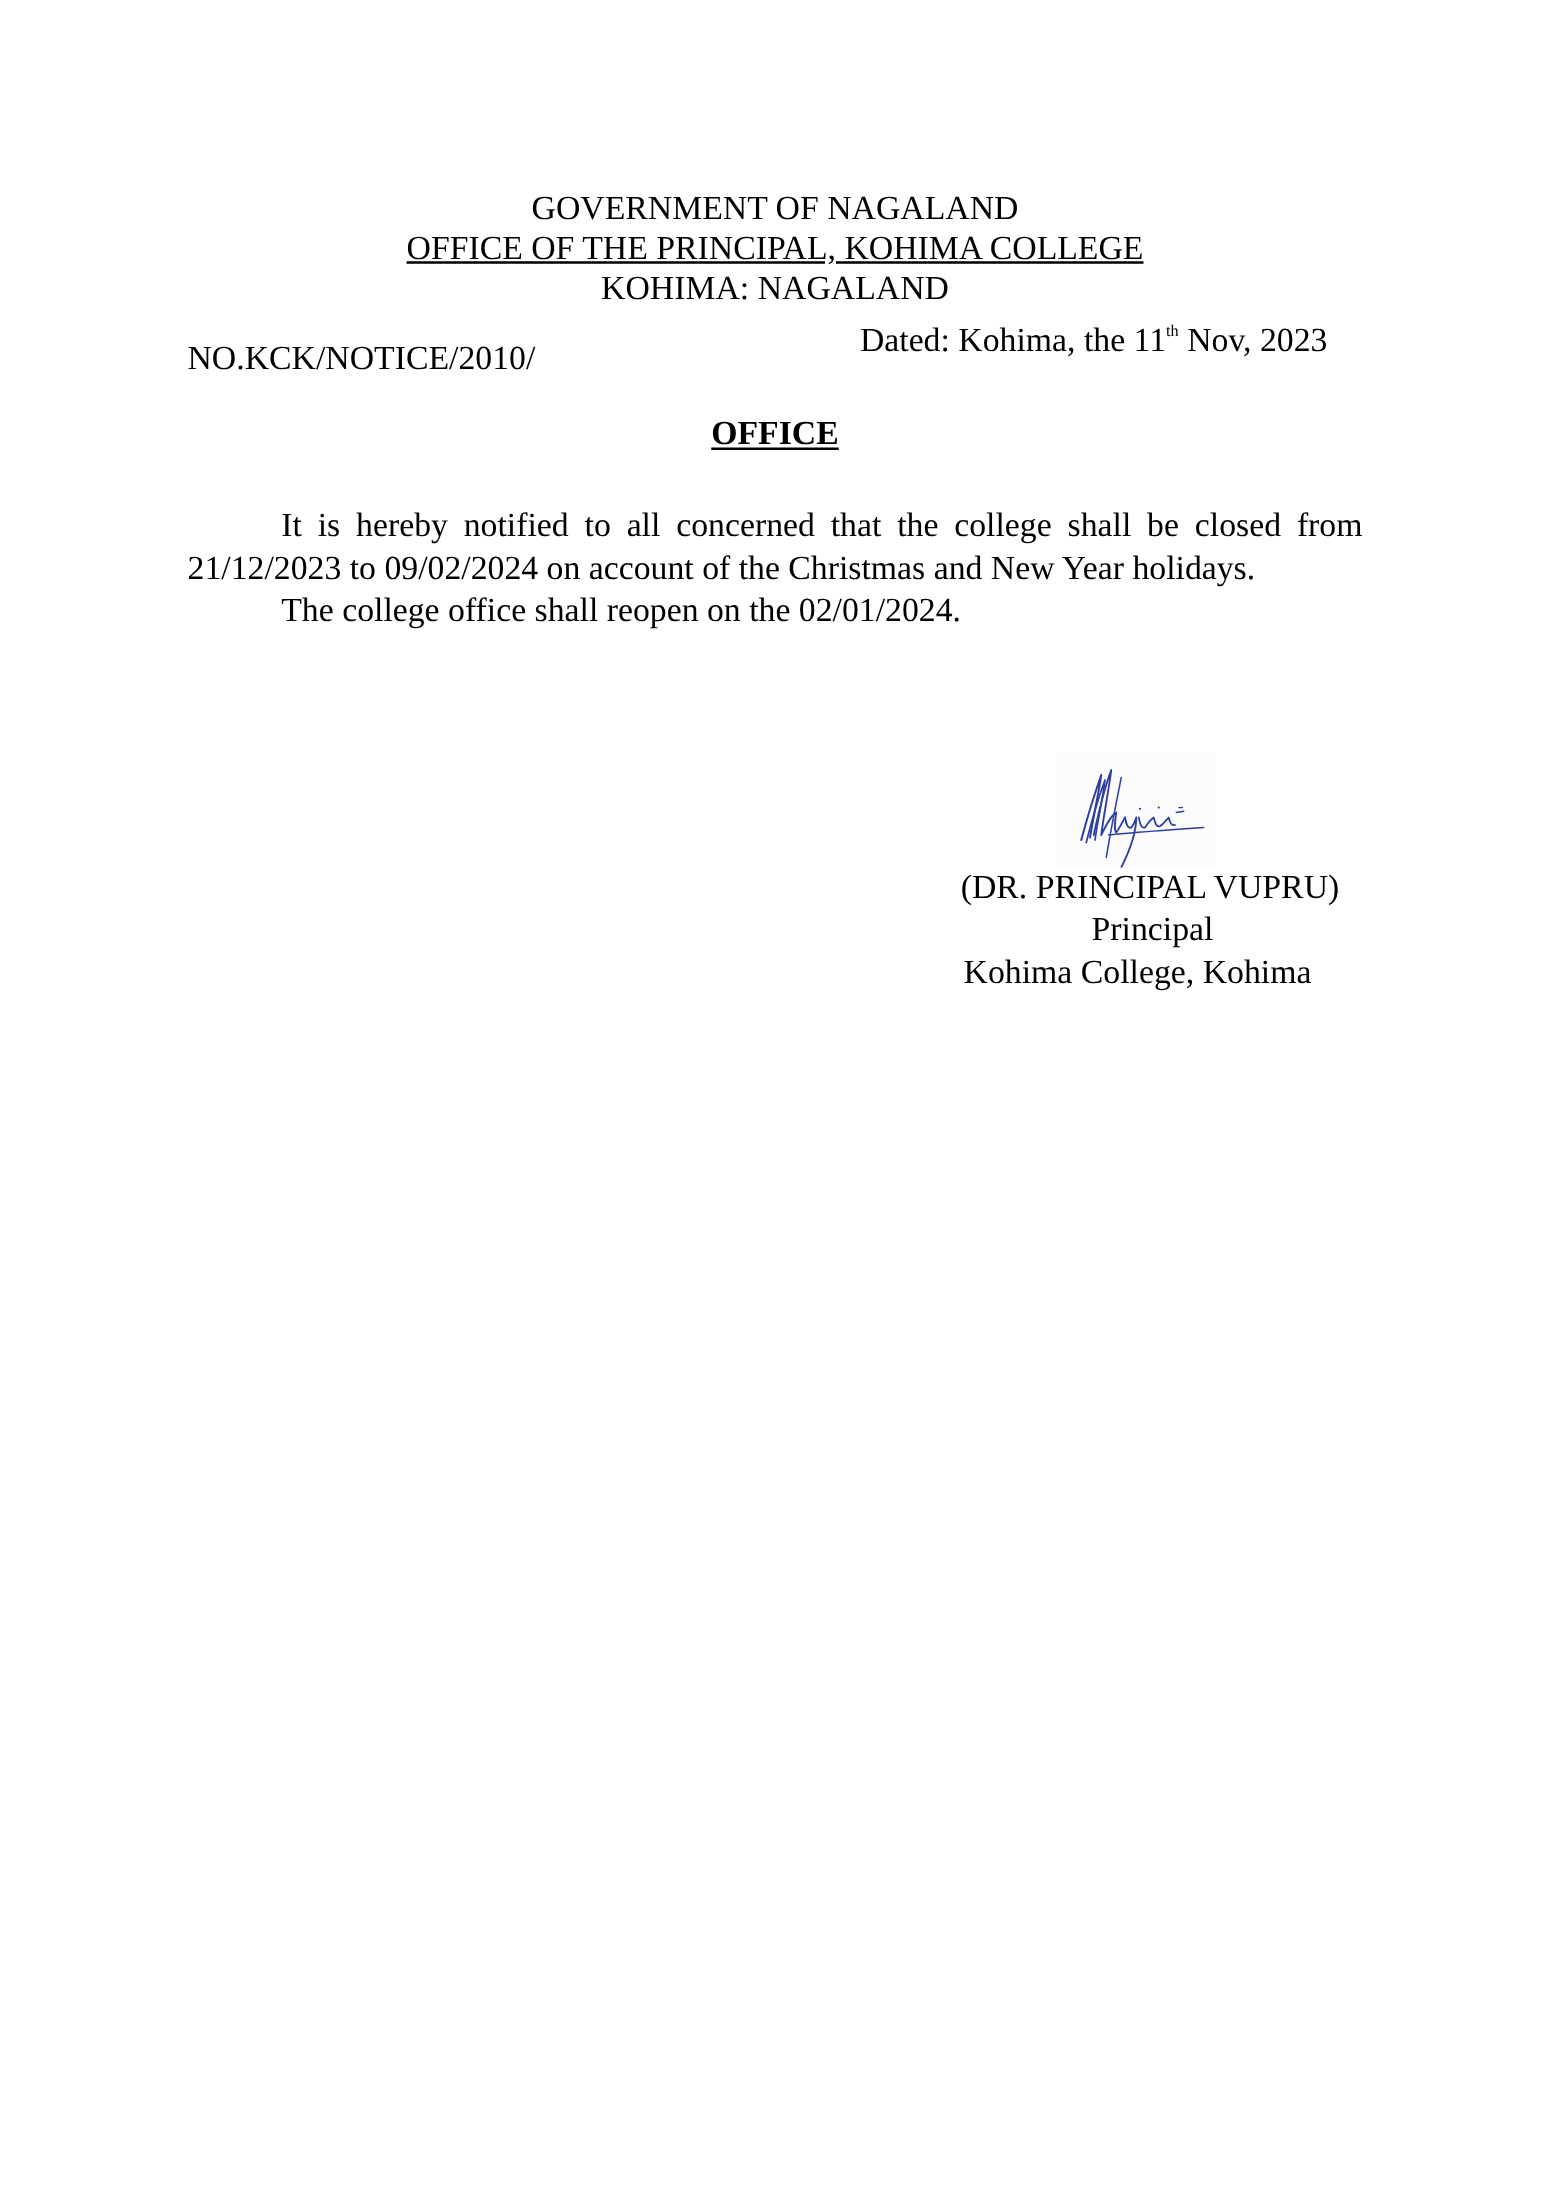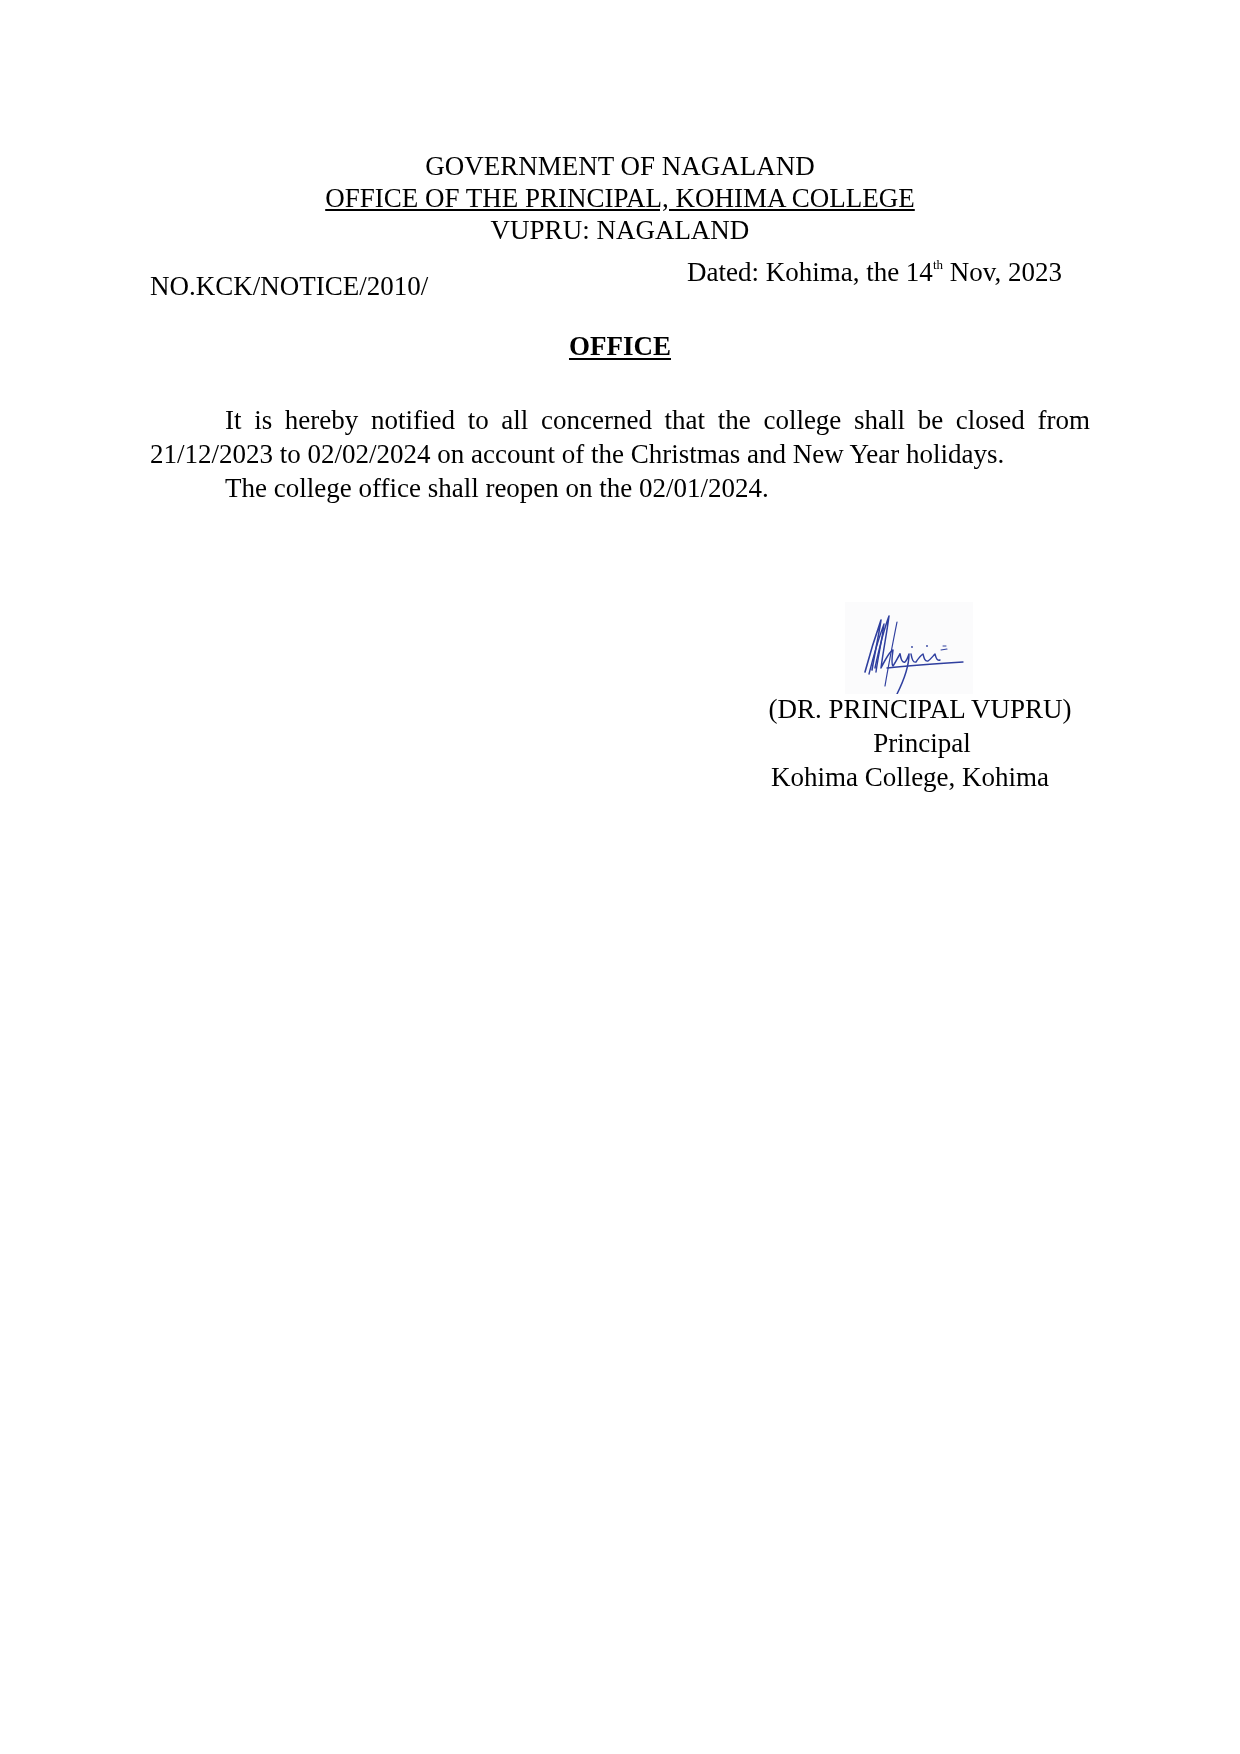--- a/index.html
+++ b/index.html
@@ -112,30 +112,30 @@
   .sign-title { top: 129px; left: 4px; }
   .sign-org { top: 163px; left: -8px; }
 </style>
 </head>
 <body>
 
 <div class="page">
 
   <div class="hdr-line" style="top:150px;">GOVERNMENT OF NAGALAND</div>
   <div class="hdr-line" style="top:182px;text-decoration:underline;">OFFICE OF THE PRINCIPAL, KOHIMA COLLEGE</div>
-  <div class="hdr-line" style="top:214px;">VUPRU: NAGALAND</div>
+  <div class="hdr-line" style="top:214px;">KOHIMA: NAGALAND</div>
 
   <div class="ref-row">
     <span class="ref-no">NO.KCK/NOTICE/2010/</span>
-    <span class="ref-date"><span>Dated: Kohima, the 14</span><sup>th</sup><span> Nov, 2023</span></span>
+    <span class="ref-date"><span>Dated: Kohima, the 11</span><sup>th</sup><span> Nov, 2023</span></span>
   </div>
 
   <div class="notice-title">OFFICE</div>
 
-  <p class="body-para para-1" style="margin:0;">It is hereby notified to all concerned that the college shall be closed from 21/12/2023 to 02/02/2024 on account of the Christmas and New Year holidays.</p>
+  <p class="body-para para-1" style="margin:0;">It is hereby notified to all concerned that the college shall be closed from 21/12/2023 to 09/02/2024 on account of the Christmas and New Year holidays.</p>
   <p class="body-para para-2" style="margin:0;">The college office shall reopen on the 02/01/2024.</p>
 
   <div class="sign-block">
     <div class="signature">
       <svg viewBox="0 0 128 92" xmlns="http://www.w3.org/2000/svg" fill="none" stroke="#2f3f9f" stroke-linecap="round" stroke-linejoin="round">
         <path d="M20 70 C24 55, 30 35, 36 18 C34 32, 30 50, 27 68" stroke-width="1.6"></path>
         <path d="M24 72 C28 56, 33 38, 39 22 C37 38, 33 55, 31 70" stroke-width="1.4"></path>
         <path d="M30 66 C33 52, 38 30, 44 14 C42 30, 38 50, 36 66 C40 58, 44 50, 48 48 C47 55, 46 62, 48 64 C51 60, 53 55, 55 52" stroke-width="1.5"></path>
         <path d="M55 52 C56 57, 57 61, 60 60 C62 58, 63 55, 64 52 C64 62, 60 76, 52 92" stroke-width="1.5"></path>
         <path d="M52 20 C48 40, 44 60, 40 84" stroke-width="1.2"></path>

